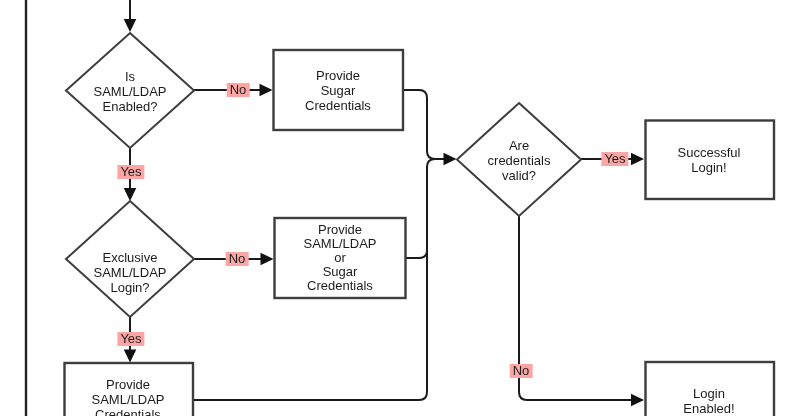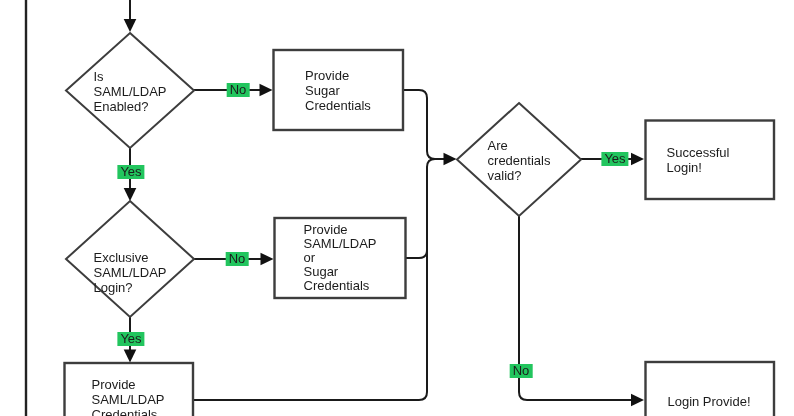--- a/index.html
+++ b/index.html
@@ -9,31 +9,31 @@
     height: 416px;
     background: #ffffff;
     overflow: hidden;
     font-family: "Liberation Sans", sans-serif;
     color: #1c1c1c;
   }
   #flow-svg { position: absolute; left: 0; top: 0; }
   .node-label {
     position: absolute;
     transform: translate(-50%, -50%);
-    text-align: left;
+    text-align: center;
     white-space: pre-line;
     font-size: 13px;
     line-height: 15px;
     color: #1c1c1c;
   }
   .node-label.tight { line-height: 14px; }
   .edge-label {
     position: absolute;
     transform: translate(-50%, -50%);
-    background: #22c55e;
+    background: #fca5a5;
     padding: 0 3px;
     font-size: 13px;
     line-height: 14px;
     color: #1c1c1c;
   }
 </style>
 </head>
 <body>
 
 <div id="stage">
@@ -107,21 +107,21 @@
   <div class="node-label" style="left:128px; top:399px">Provide
 SAML/LDAP
 Credentials</div>
 
   <div class="node-label" style="left:519px; top:160px">Are
 credentials
 valid?</div>
 
   <div class="node-label" style="left:709px; top:160px">Successful Login!</div>
 
-  <div class="node-label" style="left:709px; top:401px">Login Provide!</div>
+  <div class="node-label" style="left:709px; top:401px">Login Enabled!</div>
 
   <div class="edge-label" style="left:238px; top:90px">No</div>
 
   <div class="edge-label" style="left:131px; top:172px">Yes</div>
 
   <div class="edge-label" style="left:237px; top:259px">No</div>
 
   <div class="edge-label" style="left:131px; top:339px">Yes</div>
 
   <div class="edge-label" style="left:615px; top:159px">Yes</div>

